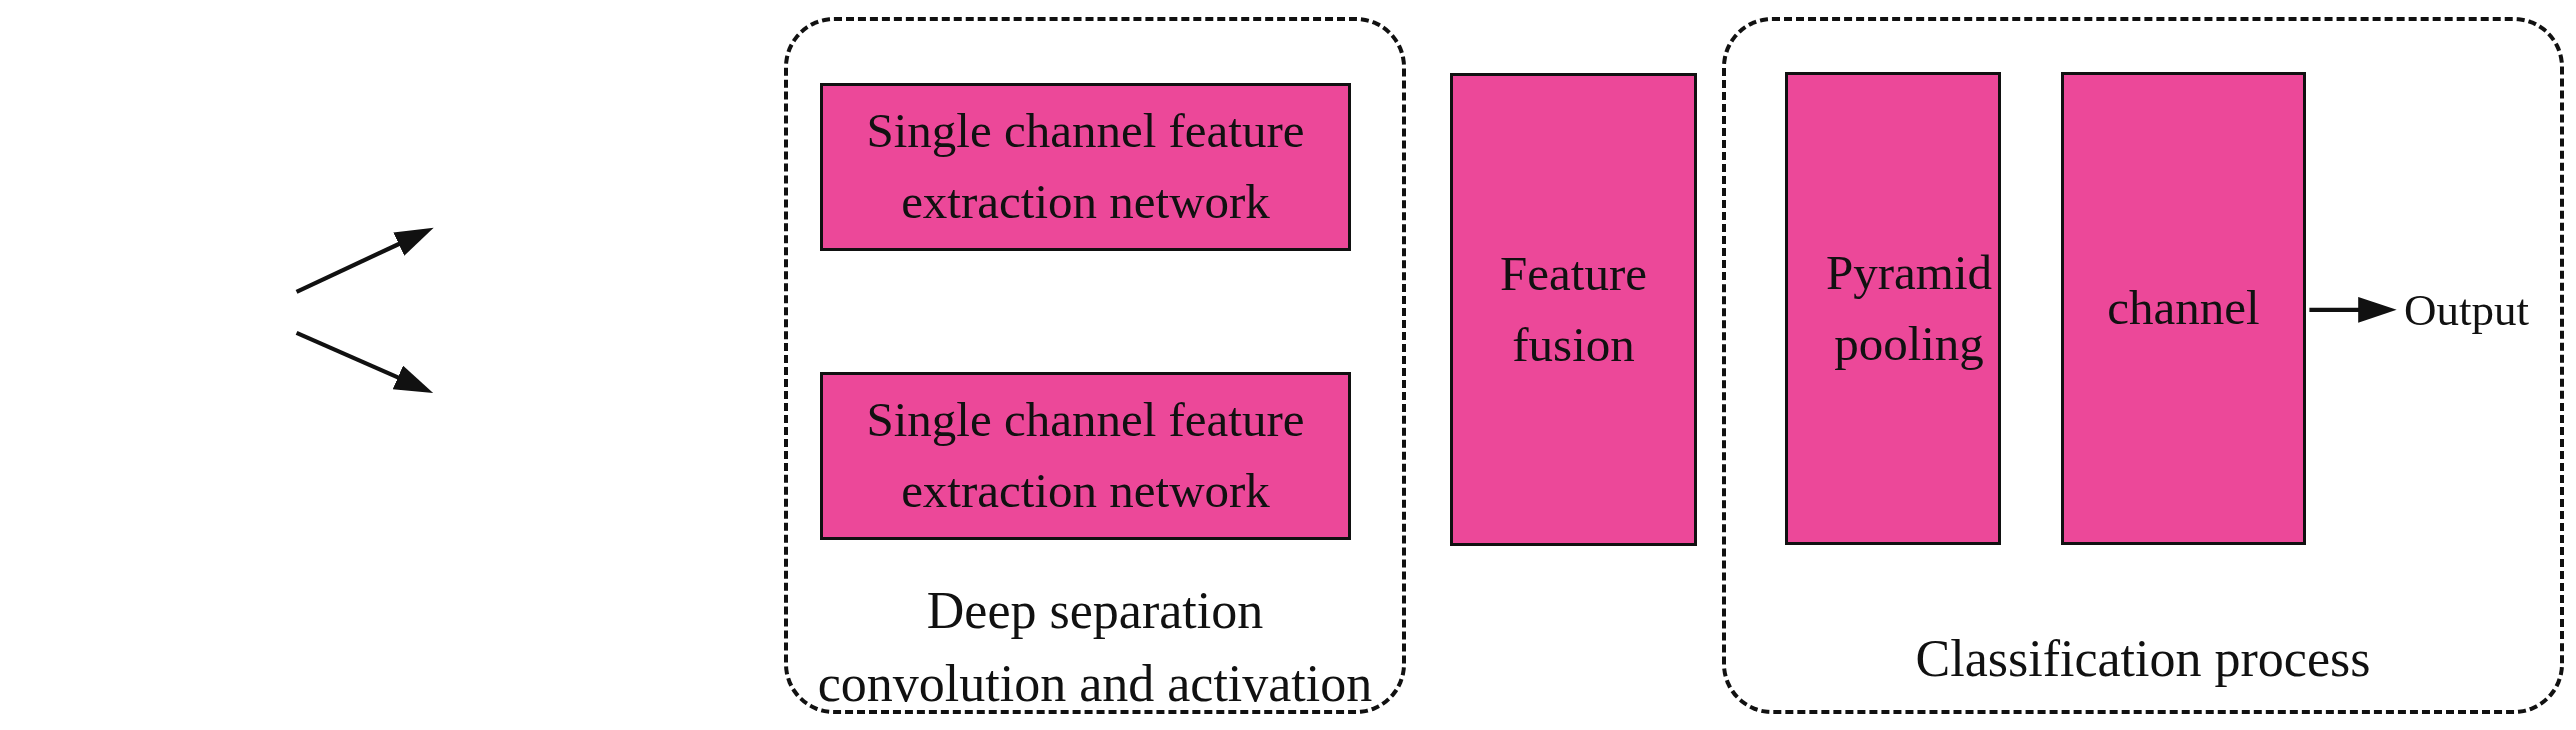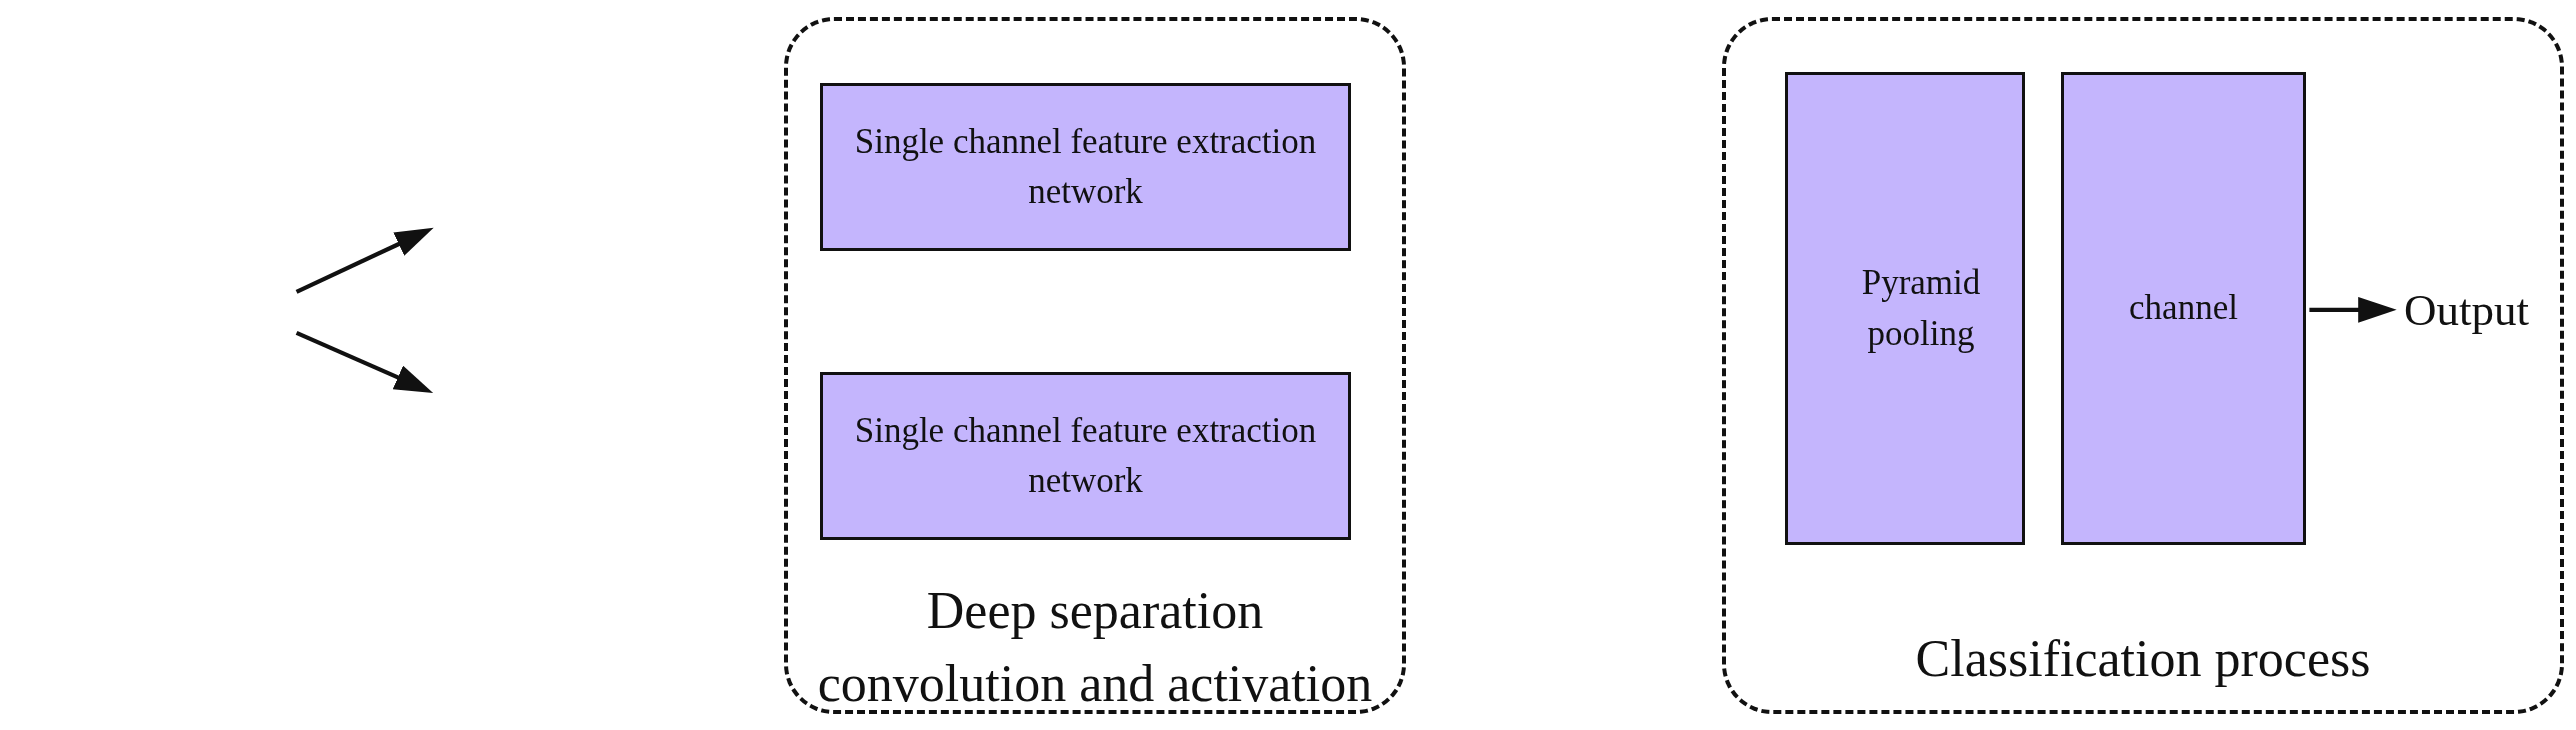--- a/index.html
+++ b/index.html
@@ -20,41 +20,41 @@
     background: transparent;
   }
   .panel-seg  { left: 10.3px;   top: 10.3px; width: 709px; height: 705px; }
   .panel-mid  { left: 784px;  top: 17px; width: 622px; height: 697px; }
   .panel-cls  { left: 1722px; top: 17px; width: 842px; height: 697px; }
 
   .solid-box {
     position: absolute;
     border: 3.4px solid #111111;
     box-sizing: border-box;
-    background: #c4b5fd;
+    background: #ec4899;
     display: flex;
     align-items: center;
     justify-content: center;
     text-align: center;
-    font-size: 35px;
+    font-size: 49px;
     line-height: 1.44;
   }
   .solid-box .inner { display: block; }
 
   
   .sc-box1 { left: 32px;  top: 62px;  width: 531px; height: 168px; }
   .sc-box2 { left: 32px;  top: 351px; width: 531px; height: 168px; }
   .sc-box1 .inner, .sc-box2 .inner { width: 497px; }
 
   
   .fusion-box { left: 1450px; top: 73px; width: 247px; height: 473px; }
   .fusion-box .inner { width: 171px; }
 
   
-  .pyramid-box { left: 59px;  top: 51px; width: 240px; height: 473px; padding-left: 32px; }
+  .pyramid-box { left: 59px;  top: 51px; width: 216px; height: 473px; padding-left: 32px; }
   .pyramid-box .inner { width: 180px; }
   .results-box { left: 335px; top: 51px; width: 245px; height: 473px; }
 
   .caption {
     position: absolute;
     text-align: center;
     font-size: 52px;
     line-height: 1.4;
     white-space: nowrap;
   }
@@ -139,20 +139,23 @@
   <div class="dashed-panel panel-mid">
     <div class="solid-box sc-box1">
       <span class="inner">Single channel feature extraction network</span>
     </div>
     <div class="solid-box sc-box2">
       <span class="inner">Single channel feature extraction network</span>
     </div>
     <div class="caption caption-mid">Deep separation convolution and activation</div>
   </div>
 
+  <div class="solid-box fusion-box">
+    <span class="inner">Feature fusion</span>
+  </div>
 
   <div class="dashed-panel panel-cls">
     <div class="solid-box pyramid-box">
       <span class="inner">Pyramid pooling</span>
     </div>
     <div class="solid-box results-box">
       <span class="inner">channel</span>
     </div>
     <div class="caption caption-cls">Classification process</div>
   </div>

